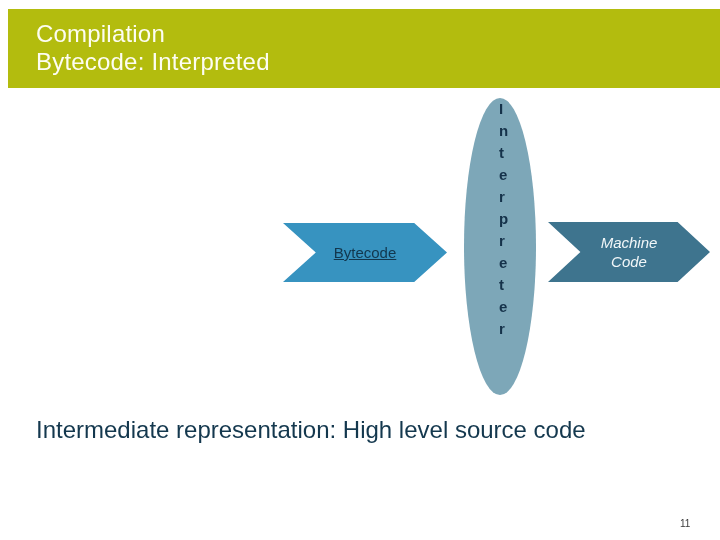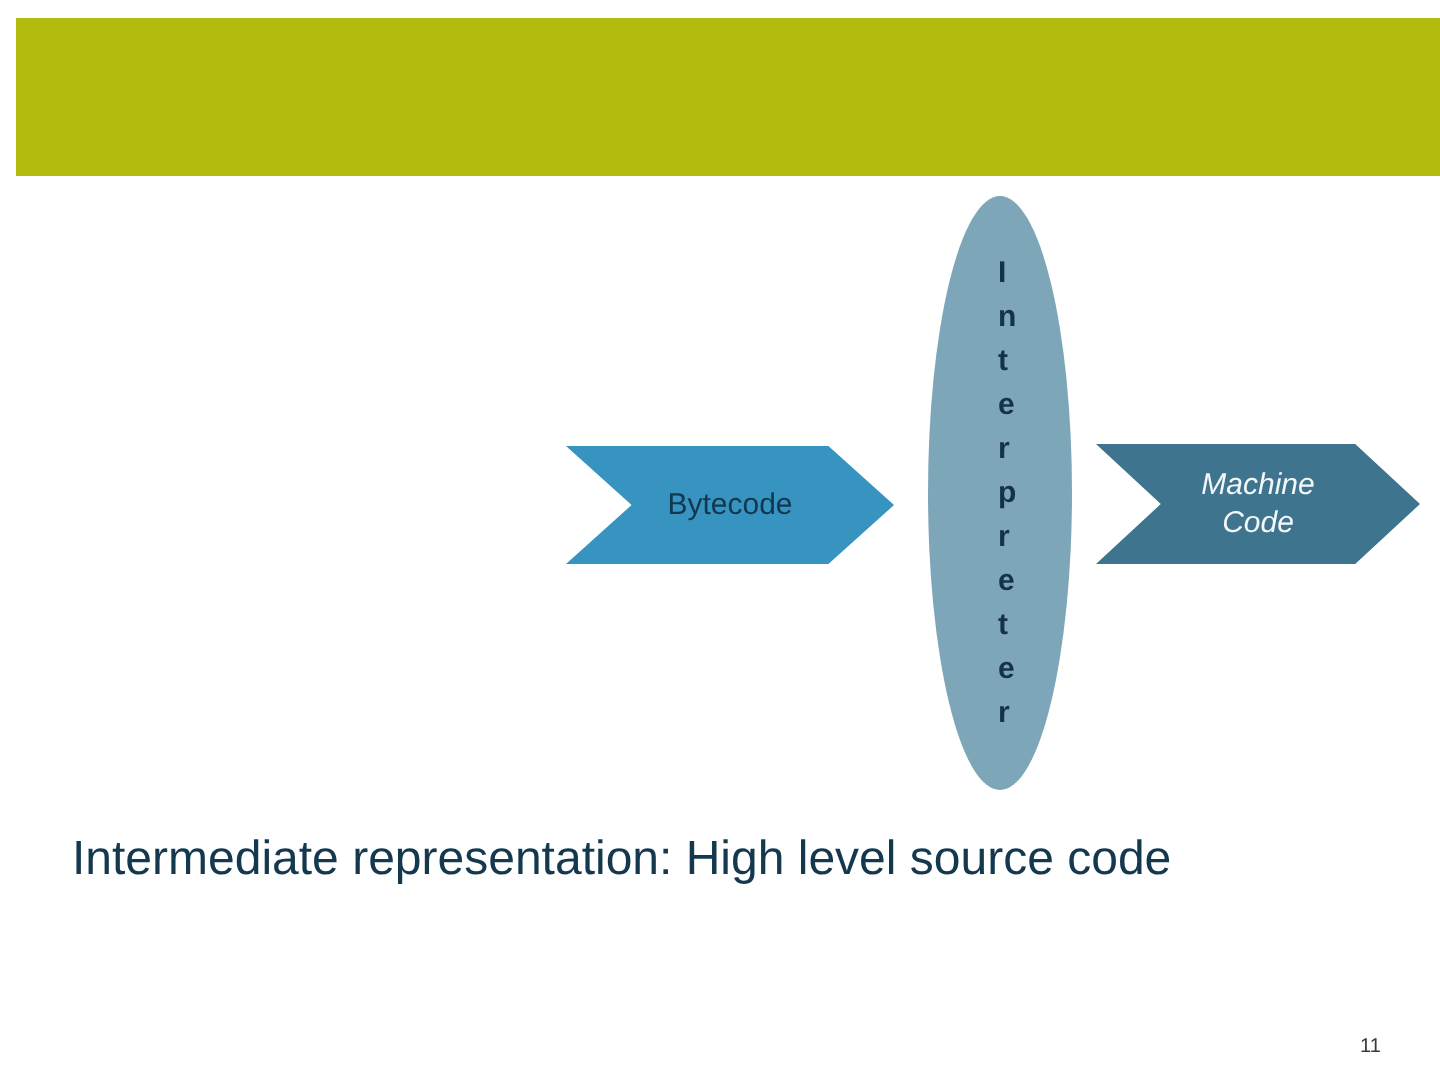--- a/index.html
+++ b/index.html
@@ -45,33 +45,33 @@
     color: #15394f;
   }
   .chev-hll {
     left: 22px; top: 222px; width: 166px; height: 60px;
     background: #90d7f1;
   }
   .chev-bytecode {
     left: 283px; top: 223px; width: 164px; height: 59px;
     background: #3793c0;
   }
-  .chev-bytecode .chev-label { color: #12374e; }
+  .chev-bytecode .chev-label { color: #12374e; text-decoration: underline; }
   .chev-machine {
     left: 548px; top: 222px; width: 162px; height: 60px;
     background: #3e748e;
     font-style: italic;
   }
   .chev-machine .chev-label { color: #f2f7f9; }
 
   .ellipse {
     position: absolute;
     border-radius: 50%;
     display: flex;
-    align-items: center;
+    align-items: flex-start;
     justify-content: center;
   }
   .ellipse-compiler {
     left: 200px; top: 100px; width: 62px; height: 293px;
     background: #82c1dc;
   }
   .ellipse-interpreter {
     left: 464px; top: 98px; width: 72px; height: 297px;
     background: #7da7b8;
   }
@@ -111,20 +111,22 @@
     color: #3a3a3a;
   }
 </style>
 </head>
 <body>
 
 <div class="slide">
 
   <div class="header-bar">
     <div class="header-title">
+      <div>Compilation</div>
+      <div>Bytecode: Interpreted</div>
     </div>
   </div>
 
 
 
   <div class="chevron chev-bytecode">
     <div class="chev-label">Bytecode</div>
   </div>
 
   <div class="ellipse ellipse-interpreter">

